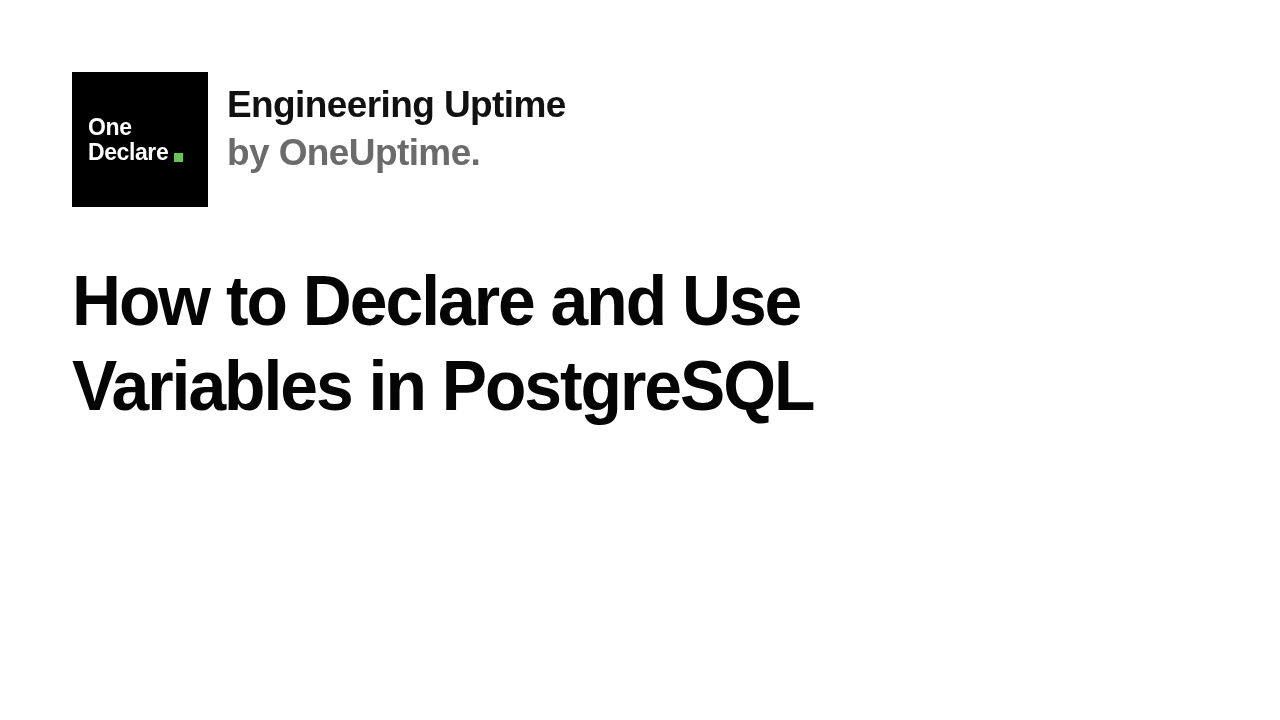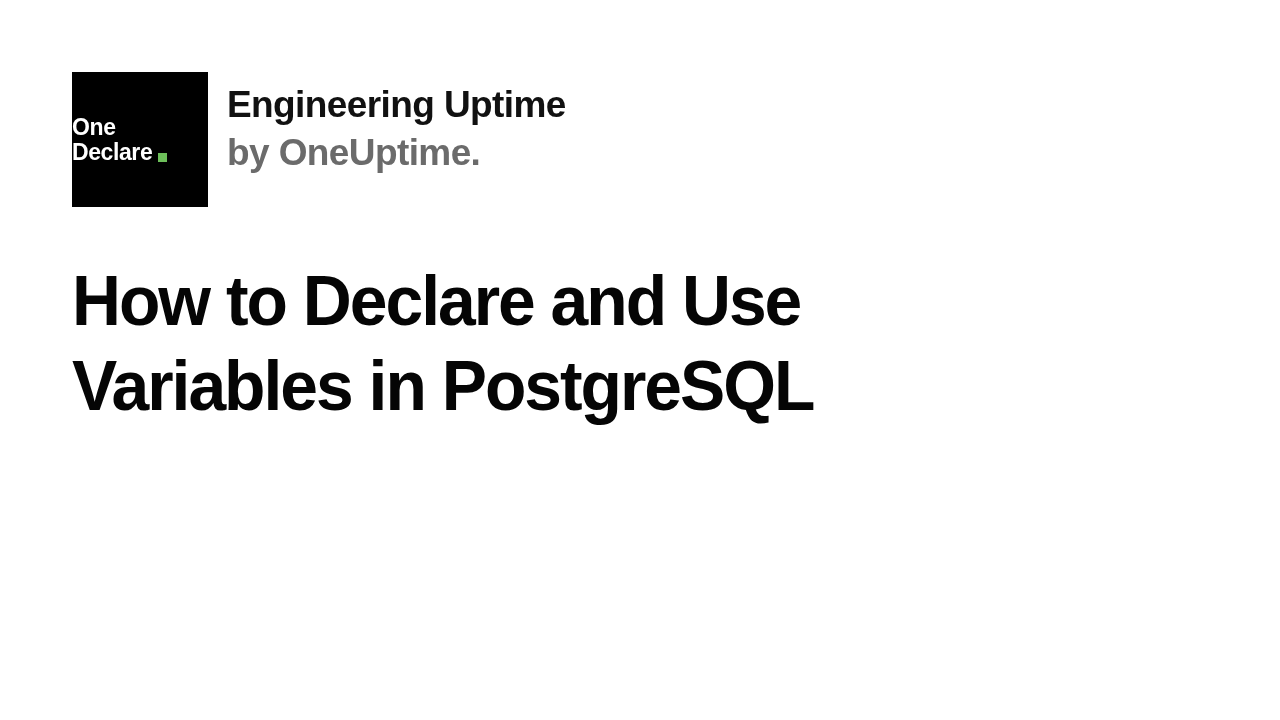--- a/index.html
+++ b/index.html
@@ -32,20 +32,21 @@
   }
 
   .logo-mark {
     width: 136px;
     height: 135px;
     background: #000000;
     display: flex;
     flex-direction: column;
     justify-content: center;
     box-sizing: border-box;
+    padding-left: 16px;
     flex: none;
   }
 
   .logo-line {
     display: flex;
     flex-direction: row;
     align-items: flex-end;
     color: #ffffff;
     font-family: "Liberation Sans", sans-serif;
     font-weight: bold;

